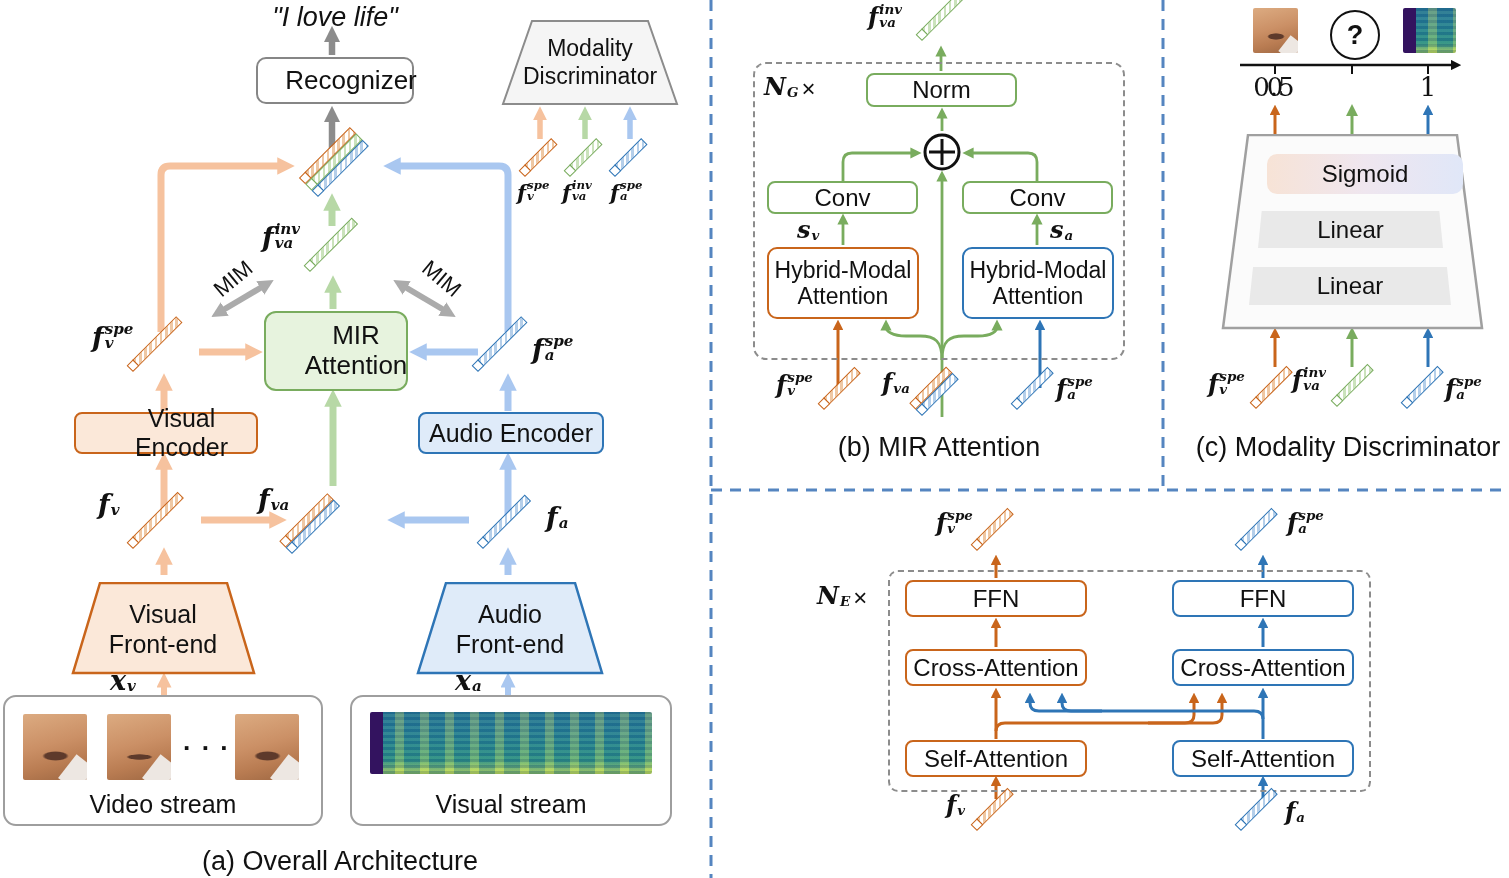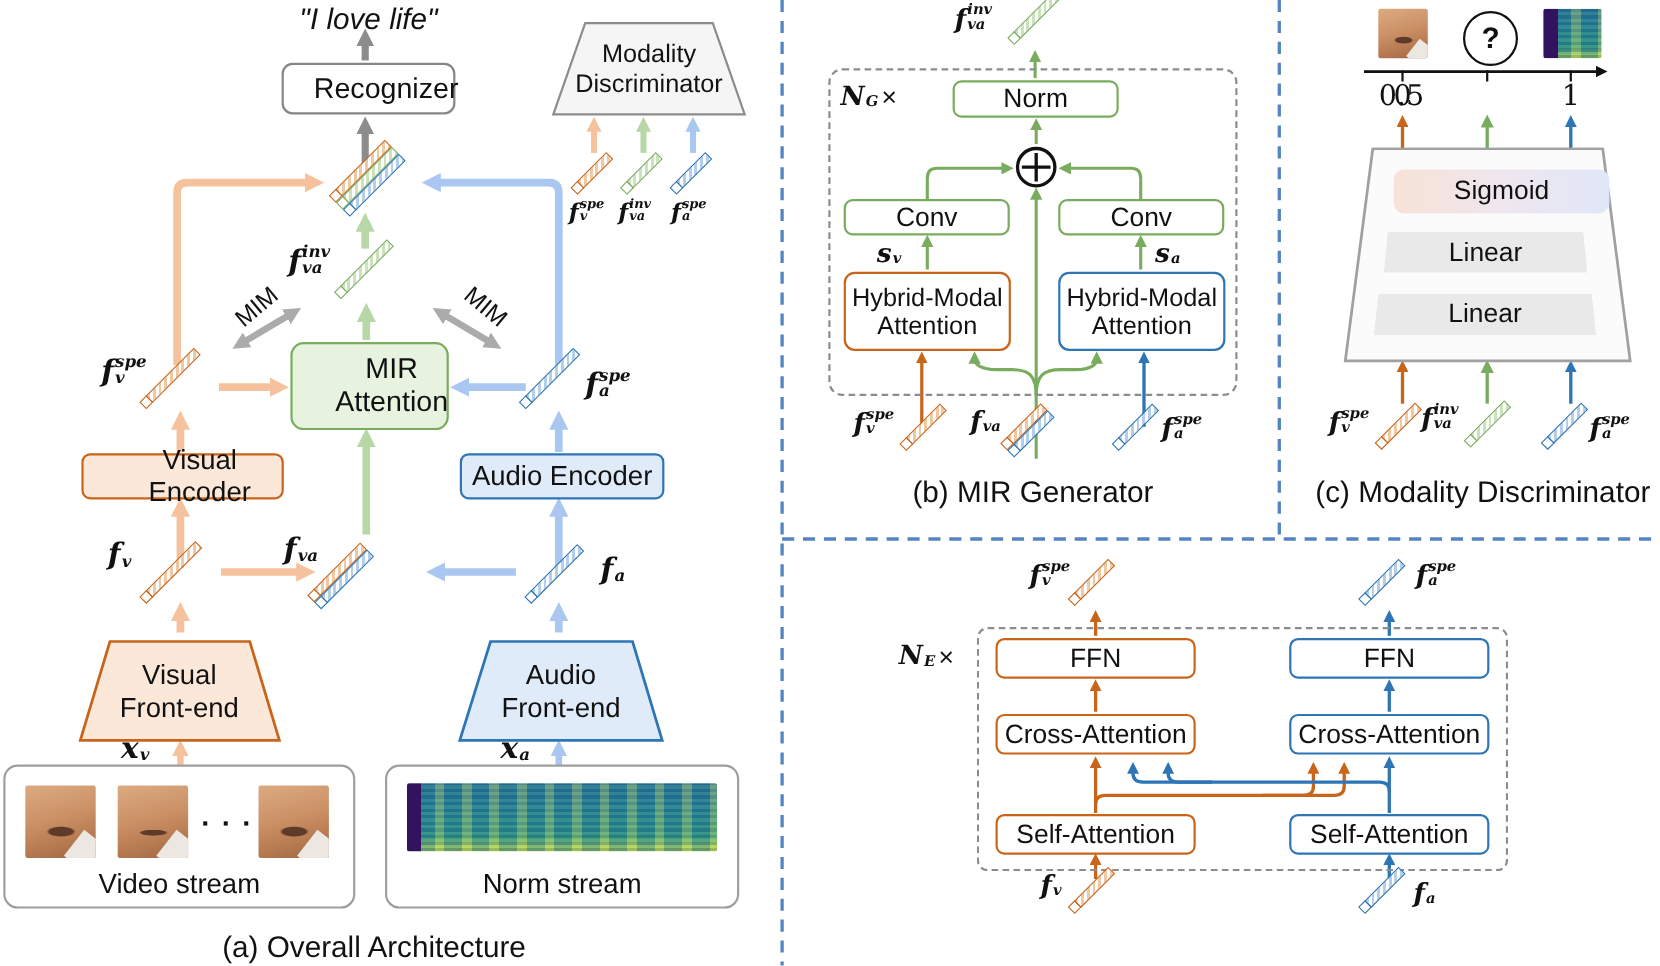--- a/index.html
+++ b/index.html
@@ -382,21 +382,21 @@
       <b></b>
     </div>
   <div class="dots" style="left:183px;top:733px;">···</div>
   <div class="face" style="left:235px;top:714px;width:64px;height:66px;">
       <i></i>
       <b></b>
     </div>
   <div class="abs z2" style="left:3px;top:790px;width:320px;text-align:center;font-size:25px;">Video stream</div>
   <div class="abs z2" style="left:350px;top:695px;width:322px;height:131px;border:2.5px solid #9E9E9E;border-radius:13px;background:#fff;"></div>
   <div class="spectro" style="left:370px;top:712px;width:282px;height:62px;"></div>
-  <div class="abs z2" style="left:350px;top:790px;width:322px;text-align:center;font-size:25px;">Norm stream</div>
+  <div class="abs z2" style="left:350px;top:790px;width:322px;text-align:center;font-size:25px;">Visual stream</div>
   <div class="caption" style="left:90px;top:846px;width:500px;">(a) Overall Architecture</div>
 
   <div class="fbar" style="left:922px;top:32px;">
       <div class="stripe st-g">
         <div class="scap"></div>
         <div class="sbody" style="width:50px;"></div>
       </div>
     </div>
   <span class="ml ml-md" style="left:868px;top:5px;">
       <span>f</span>
@@ -485,21 +485,21 @@
         <div class="sbody" style="width:44px;"></div>
       </div>
     </div>
   <span class="ml ml-md" style="left:1056px;top:377px;">
       <span>f</span>
       <span class="ss">
         <span class="sp">spe</span>
         <span class="sb">a</span>
       </span>
     </span>
-  <div class="caption" style="left:763px;top:432px;width:352px;">(b) MIR Generator</div>
+  <div class="caption" style="left:763px;top:432px;width:352px;">(b) MIR Attention</div>
 
   <div class="face" style="left:1253px;top:8px;width:45px;height:45px;">
       <i></i>
       <b></b>
     </div>
   <div class="qcircle" style="left:1330px;top:10px;">
       <span>?</span>
     </div>
   <div class="spectro" style="left:1403px;top:8px;width:53px;height:45px;"></div>
   <div class="tick" style="left:1245px;top:72px;">0</div>

